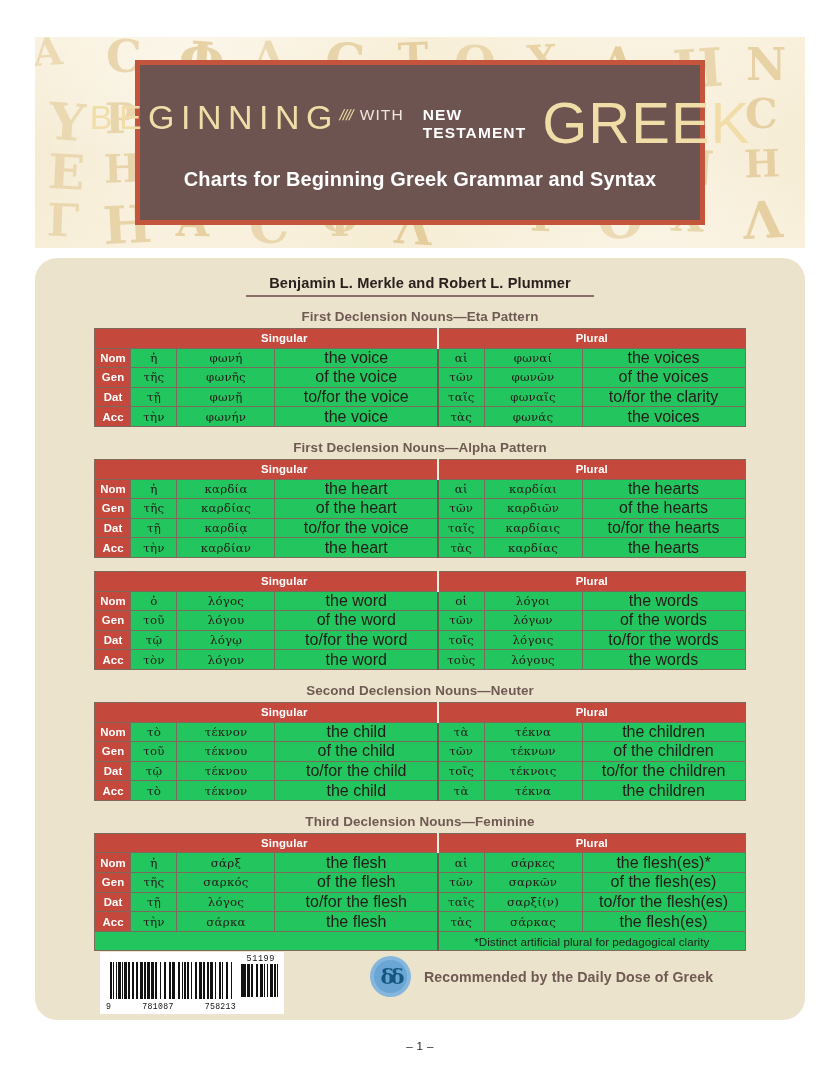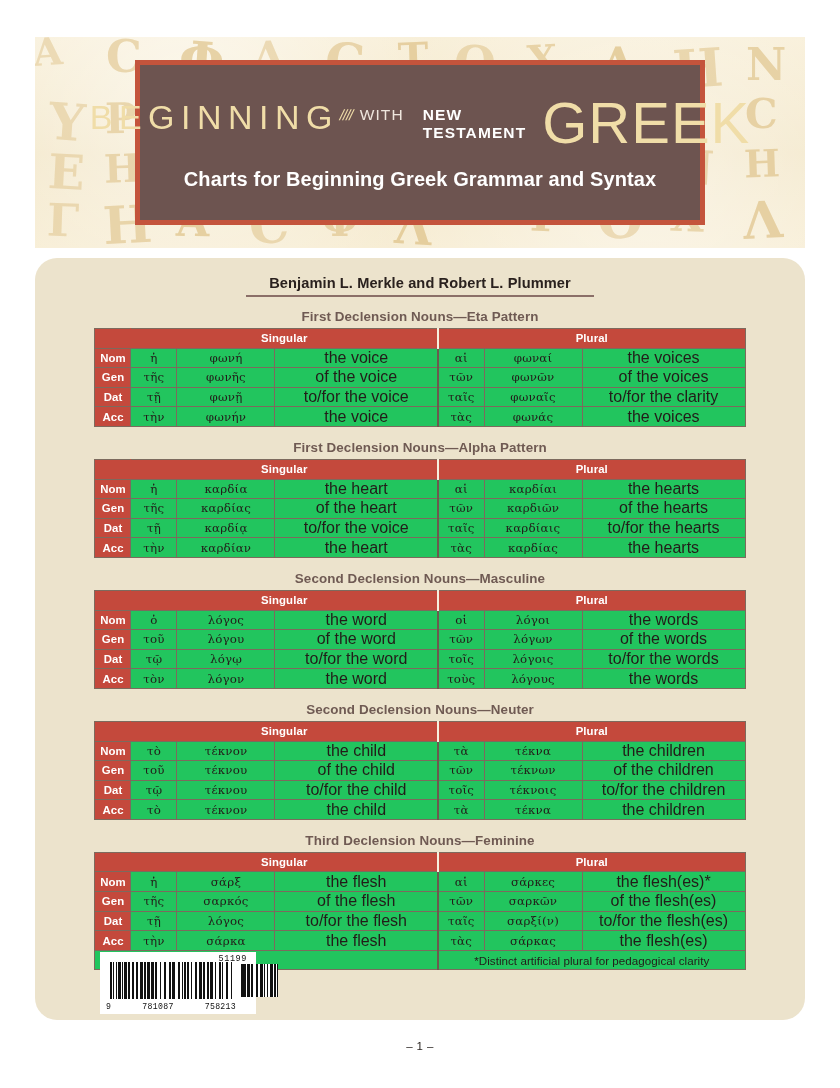--- a/index.html
+++ b/index.html
@@ -230,21 +230,21 @@
     position: absolute;
     left: 0;
     top: 694px;
     width: 770px;
     height: 66px;
   }
   .barcode-box {
     position: absolute;
     left: 65px;
     top: 0;
-    width: 156px;
+    width: 184px;
     height: 62px;
     background: #ffffff;
     box-sizing: border-box;
     padding: 4px 5px 2px 6px;
   }
   .bc-addon-num {
     position: absolute;
     right: 9px;
     top: 2px;
     font-size: 8.5px;
@@ -519,21 +519,20 @@
               <td class="gk">καρδίαν</td>
               <td class="gloss">the heart</td>
               <td class="gk midsep">τὰς</td>
               <td class="gk">καρδίας</td>
               <td class="gloss">the hearts</td>
             </tr>
           </tbody>
         </table>
       </div>
       <div class="section">
-        <div class="sec-title">Second Declension Nouns—Masculine</div>
         <table class="decl">
           <colgroup>
             <col class="c-lbl">
             <col class="c-art">
             <col class="c-nou">
             <col class="c-glo">
             <col class="c-art">
             <col class="c-nou">
             <col class="c-glo">
           </colgroup>
@@ -714,17 +713,25 @@
       <div class="bc-addon-num">51199</div>
       <div class="bc-main" id="bcMain" style="background: linear-gradient(90deg, rgb(17, 17, 17) 0%, rgb(17, 17, 17) 1.485%, rgb(255, 255, 255) 1.485%, rgb(255, 255, 255) 2.21%, rgb(17, 17, 17) 2.21%, rgb(17, 17, 17) 3.57881%, rgb(255, 255, 255) 3.57881%, rgb(255, 255, 255) 4.67613%, rgb(17, 17, 17) 4.67613%, rgb(17, 17, 17) 5.87988%, rgb(255, 255, 255) 5.87988%, rgb(255, 255, 255) 6.94768%, rgb(17, 17, 17) 6.94768%, rgb(17, 17, 17) 9.01652%, rgb(255, 255, 255) 9.01652%, rgb(255, 255, 255) 9.74183%, rgb(17, 17, 17) 9.74183%, rgb(17, 17, 17) 10.4923%, rgb(255, 255, 255) 10.4923%, rgb(255, 255, 255) 11.7844%, rgb(17, 17, 17) 11.7844%, rgb(17, 17, 17) 13.7714%, rgb(255, 255, 255) 13.7714%, rgb(255, 255, 255) 14.895%, rgb(17, 17, 17) 14.895%, rgb(17, 17, 17) 16.4746%, rgb(255, 255, 255) 16.4746%, rgb(255, 255, 255) 18.3835%, rgb(17, 17, 17) 18.3835%, rgb(17, 17, 17) 19.5537%, rgb(255, 255, 255) 19.5537%, rgb(255, 255, 255) 21.2238%, rgb(17, 17, 17) 21.2238%, rgb(17, 17, 17) 22.7098%, rgb(255, 255, 255) 22.7098%, rgb(255, 255, 255) 24.2727%, rgb(17, 17, 17) 24.2727%, rgb(17, 17, 17) 26.823%, rgb(255, 255, 255) 26.823%, rgb(255, 255, 255) 28.099%, rgb(17, 17, 17) 28.099%, rgb(17, 17, 17) 29.46%, rgb(255, 255, 255) 29.46%, rgb(255, 255, 255) 30.4917%, rgb(17, 17, 17) 30.4917%, rgb(17, 17, 17) 32.7256%, rgb(255, 255, 255) 32.7256%, rgb(255, 255, 255) 33.9111%, rgb(17, 17, 17) 33.9111%, rgb(17, 17, 17) 35.7258%, rgb(255, 255, 255) 35.7258%, rgb(255, 255, 255) 36.9521%, rgb(17, 17, 17) 36.9521%, rgb(17, 17, 17) 38.9087%, rgb(255, 255, 255) 38.9087%, rgb(255, 255, 255) 40.6851%, rgb(17, 17, 17) 40.6851%, rgb(17, 17, 17) 41.7495%, rgb(255, 255, 255) 41.7495%, rgb(255, 255, 255) 44.1408%, rgb(17, 17, 17) 44.1408%, rgb(17, 17, 17) 46.0468%, rgb(255, 255, 255) 46.0468%, rgb(255, 255, 255) 48.4068%, rgb(17, 17, 17) 48.4068%, rgb(17, 17, 17) 50.0969%, rgb(255, 255, 255) 50.0969%, rgb(255, 255, 255) 51.0014%, rgb(17, 17, 17) 51.0014%, rgb(17, 17, 17) 53.4119%, rgb(255, 255, 255) 53.4119%, rgb(255, 255, 255) 55.5925%, rgb(17, 17, 17) 55.5925%, rgb(17, 17, 17) 57.1499%, rgb(255, 255, 255) 57.1499%, rgb(255, 255, 255) 58.8268%, rgb(17, 17, 17) 58.8268%, rgb(17, 17, 17) 60.0218%, rgb(255, 255, 255) 60.0218%, rgb(255, 255, 255) 60.8377%, rgb(17, 17, 17) 60.8377%, rgb(17, 17, 17) 62.0435%, rgb(255, 255, 255) 62.0435%, rgb(255, 255, 255) 63.1966%, rgb(17, 17, 17) 63.1966%, rgb(17, 17, 17) 64.5989%, rgb(255, 255, 255) 64.5989%, rgb(255, 255, 255) 66.1762%, rgb(17, 17, 17) 66.1762%, rgb(17, 17, 17) 67.2806%, rgb(255, 255, 255) 67.2806%, rgb(255, 255, 255) 69.3913%, rgb(17, 17, 17) 69.3913%, rgb(17, 17, 17) 71.2748%, rgb(255, 255, 255) 71.2748%, rgb(255, 255, 255) 72.9837%, rgb(17, 17, 17) 72.9837%, rgb(17, 17, 17) 75.0579%, rgb(255, 255, 255) 75.0579%, rgb(255, 255, 255) 75.9188%, rgb(17, 17, 17) 75.9188%, rgb(17, 17, 17) 77.9706%, rgb(255, 255, 255) 77.9706%, rgb(255, 255, 255) 79.7594%, rgb(17, 17, 17) 79.7594%, rgb(17, 17, 17) 81.0362%, rgb(255, 255, 255) 81.0362%, rgb(255, 255, 255) 81.8844%, rgb(17, 17, 17) 81.8844%, rgb(17, 17, 17) 84.1906%, rgb(255, 255, 255) 84.1906%, rgb(255, 255, 255) 86.1185%, rgb(17, 17, 17) 86.1185%, rgb(17, 17, 17) 86.989%, rgb(255, 255, 255) 86.989%, rgb(255, 255, 255) 89.2392%, rgb(17, 17, 17) 89.2392%, rgb(17, 17, 17) 91.1585%, rgb(255, 255, 255) 91.1585%, rgb(255, 255, 255) 92.1293%, rgb(17, 17, 17) 92.1293%, rgb(17, 17, 17) 92.9609%, rgb(255, 255, 255) 92.9609%, rgb(255, 255, 255) 94.7391%, rgb(17, 17, 17) 94.7391%, rgb(17, 17, 17) 96.733%, rgb(255, 255, 255) 96.733%, rgb(255, 255, 255) 99.028%, rgb(17, 17, 17) 99.028%, rgb(17, 17, 17) 100%, rgb(255, 255, 255) 100%, rgb(255, 255, 255) 100%);"></div>
       <div class="bc-addon" id="bcAddon" style="background: linear-gradient(90deg, rgb(17, 17, 17) 0%, rgb(17, 17, 17) 1.06239%, rgb(255, 255, 255) 1.06239%, rgb(255, 255, 255) 2.14257%, rgb(17, 17, 17) 2.14257%, rgb(17, 17, 17) 4.12087%, rgb(255, 255, 255) 4.12087%, rgb(255, 255, 255) 6.28448%, rgb(17, 17, 17) 6.28448%, rgb(17, 17, 17) 7.08908%, rgb(255, 255, 255) 7.08908%, rgb(255, 255, 255) 8.20095%, rgb(17, 17, 17) 8.20095%, rgb(17, 17, 17) 9.7768%, rgb(255, 255, 255) 9.7768%, rgb(255, 255, 255) 11.7906%, rgb(17, 17, 17) 11.7906%, rgb(17, 17, 17) 12.658%, rgb(255, 255, 255) 12.658%, rgb(255, 255, 255) 14.3497%, rgb(17, 17, 17) 14.3497%, rgb(17, 17, 17) 16.2894%, rgb(255, 255, 255) 16.2894%, rgb(255, 255, 255) 18.1905%, rgb(17, 17, 17) 18.1905%, rgb(17, 17, 17) 19.84%, rgb(255, 255, 255) 19.84%, rgb(255, 255, 255) 20.9708%, rgb(17, 17, 17) 20.9708%, rgb(17, 17, 17) 22.3985%, rgb(255, 255, 255) 22.3985%, rgb(255, 255, 255) 24.4017%, rgb(17, 17, 17) 24.4017%, rgb(17, 17, 17) 26.8255%, rgb(255, 255, 255) 26.8255%, rgb(255, 255, 255) 28.6991%, rgb(17, 17, 17) 28.6991%, rgb(17, 17, 17) 30.6158%, rgb(255, 255, 255) 30.6158%, rgb(255, 255, 255) 31.4469%, rgb(17, 17, 17) 31.4469%, rgb(17, 17, 17) 33.8397%, rgb(255, 255, 255) 33.8397%, rgb(255, 255, 255) 35.7376%, rgb(17, 17, 17) 35.7376%, rgb(17, 17, 17) 36.728%, rgb(255, 255, 255) 36.728%, rgb(255, 255, 255) 38.3575%, rgb(17, 17, 17) 38.3575%, rgb(17, 17, 17) 39.4681%, rgb(255, 255, 255) 39.4681%, rgb(255, 255, 255) 41.183%, rgb(17, 17, 17) 41.183%, rgb(17, 17, 17) 43.6787%, rgb(255, 255, 255) 43.6787%, rgb(255, 255, 255) 45.6547%, rgb(17, 17, 17) 45.6547%, rgb(17, 17, 17) 47.7273%, rgb(255, 255, 255) 47.7273%, rgb(255, 255, 255) 49.4961%, rgb(17, 17, 17) 49.4961%, rgb(17, 17, 17) 51.2609%, rgb(255, 255, 255) 51.2609%, rgb(255, 255, 255) 52.0427%, rgb(17, 17, 17) 52.0427%, rgb(17, 17, 17) 54.4127%, rgb(255, 255, 255) 54.4127%, rgb(255, 255, 255) 55.4502%, rgb(17, 17, 17) 55.4502%, rgb(17, 17, 17) 57.9542%, rgb(255, 255, 255) 57.9542%, rgb(255, 255, 255) 59.0454%, rgb(17, 17, 17) 59.0454%, rgb(17, 17, 17) 59.758%, rgb(255, 255, 255) 59.758%, rgb(255, 255, 255) 61.9901%, rgb(17, 17, 17) 61.9901%, rgb(17, 17, 17) 62.739%, rgb(255, 255, 255) 62.739%, rgb(255, 255, 255) 64.2212%, rgb(17, 17, 17) 64.2212%, rgb(17, 17, 17) 65.239%, rgb(255, 255, 255) 65.239%, rgb(255, 255, 255) 67.2361%, rgb(17, 17, 17) 67.2361%, rgb(17, 17, 17) 69.6233%, rgb(255, 255, 255) 69.6233%, rgb(255, 255, 255) 70.8891%, rgb(17, 17, 17) 70.8891%, rgb(17, 17, 17) 72.9548%, rgb(255, 255, 255) 72.9548%, rgb(255, 255, 255) 75.0651%, rgb(17, 17, 17) 75.0651%, rgb(17, 17, 17) 77.1124%, rgb(255, 255, 255) 77.1124%, rgb(255, 255, 255) 78.5988%, rgb(17, 17, 17) 78.5988%, rgb(17, 17, 17) 80.3207%, rgb(255, 255, 255) 80.3207%, rgb(255, 255, 255) 82.4035%, rgb(17, 17, 17) 82.4035%, rgb(17, 17, 17) 83.6573%, rgb(255, 255, 255) 83.6573%, rgb(255, 255, 255) 85.3791%, rgb(17, 17, 17) 85.3791%, rgb(17, 17, 17) 87.805%, rgb(255, 255, 255) 87.805%, rgb(255, 255, 255) 89.7639%, rgb(17, 17, 17) 89.7639%, rgb(17, 17, 17) 91.0141%, rgb(255, 255, 255) 91.0141%, rgb(255, 255, 255) 92.6972%, rgb(17, 17, 17) 92.6972%, rgb(17, 17, 17) 93.5438%, rgb(255, 255, 255) 93.5438%, rgb(255, 255, 255) 94.4603%, rgb(17, 17, 17) 94.4603%, rgb(17, 17, 17) 95.3472%, rgb(255, 255, 255) 95.3472%, rgb(255, 255, 255) 97.562%, rgb(17, 17, 17) 97.562%, rgb(17, 17, 17) 99.1673%, rgb(255, 255, 255) 99.1673%, rgb(255, 255, 255) 100%);"></div>
       <div class="bc-digits">
         <span>9</span>
         <span>781087</span>
         <span>758213</span>
       </div>
     </div>
 
+    <div class="recommend">
+      <div class="ddg-logo">
+        <div class="ddg-inner">
+          <span class="ddg-mark">δδ</span>
+        </div>
+      </div>
+      <div class="rec-text">Recommended by the Daily Dose of Greek</div>
+    </div>
 
   </div>
 </div>
 
 <div class="pagefoot">– 1 –</div>
 
 </body></html>

